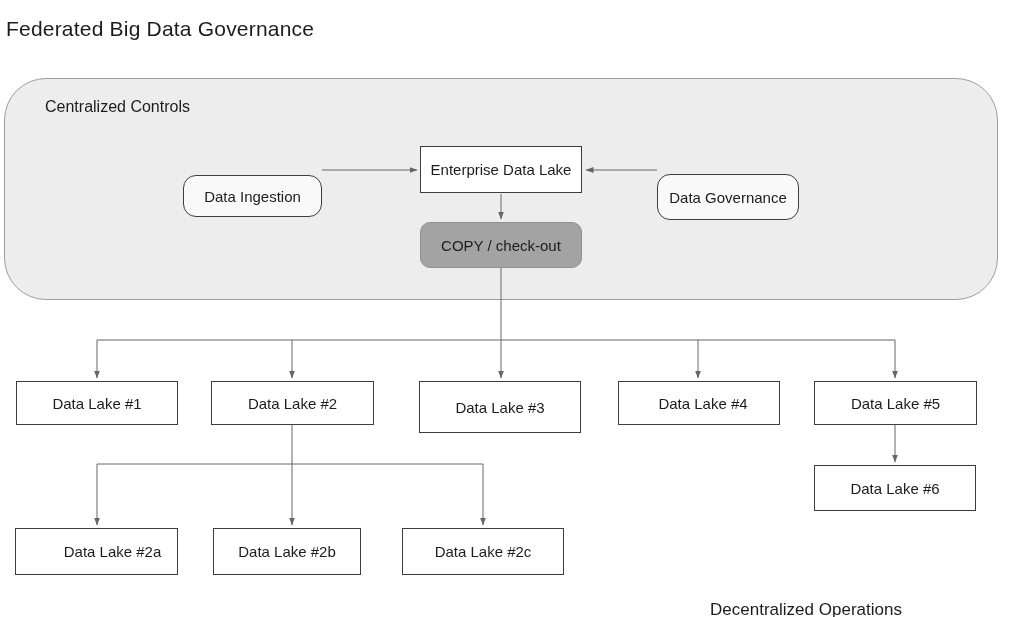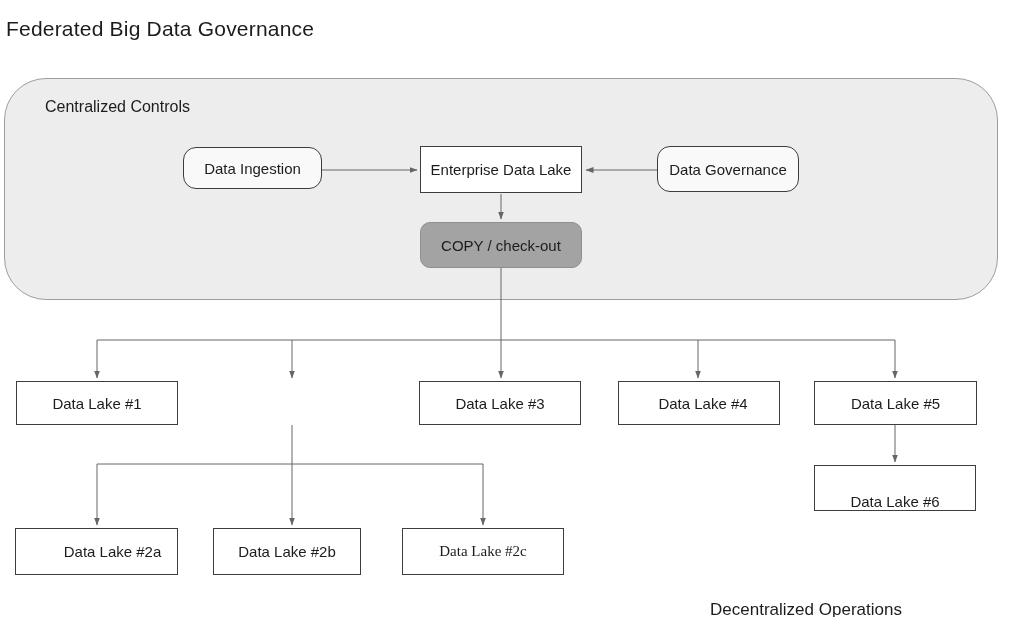--- a/index.html
+++ b/index.html
@@ -25,21 +25,21 @@
     border-radius:42px;
   }
   .group-label{
     position:absolute; left:34px; top:98px; font-size:16px;margin-left:11px;
   }
   .node{
     position:absolute; display:flex; align-items:center; justify-content:center;
     font-size:15px; text-align:center; box-sizing:border-box;
     background:var(--node-fill-white); border:1.5px solid var(--border-dark);
   }
-  .node.rounded{ border-radius:13px; background:var(--node-fill-light); }
+  .node.rounded{ border-radius:13px; background:var(--node-fill-light);margin-top:28px; }
   .node.soft{ border:1px solid var(--border-gray); background:#a3a3a3; border-radius:10px; }
   .connectors{ position:absolute; left:0; top:0; width:1024px; height:617px; }
   .connectors line, .connectors polyline{ stroke:var(--connector); stroke-width:1; fill:none; }
   .connectors marker path{ fill:var(--connector); }
   .footer-label{
     position:absolute; left:700px; top:552px; width:212px;
     text-align:center; font-size:17px;margin-top:48px;
   }
 </style>
 </head>
@@ -94,44 +94,47 @@
   </div>
 
   <div class="node soft" style="left:420px;top:222px;width:162px;height:46px;">
     <span>COPY / check-out</span>
   </div>
 
   <div class="node" style="left:16px;top:381px;width:162px;height:44px;">
     <span>Data Lake #1</span>
   </div>
 
+  <div class="node" style="left:211px;top:381px;width:163px;height:44px;">
+    <span>Data Lake #2</span>
+  </div>
 
-  <div class="node" style="left:419px;top:381px;width:162px;height:44px;">
+  <div class="node" style="left:419px;top:381px;width:162px;height:52px;">
     <span>Data Lake #3</span>
   </div>
 
   <div class="node" style="left:618px;top:381px;width:162px;height:44px;padding-left:8px;">
     <span>Data Lake #4</span>
   </div>
 
   <div class="node" style="left:814px;top:381px;width:163px;height:44px;">
     <span>Data Lake #5</span>
   </div>
 
-  <div class="node" style="left:814px;top:465px;width:162px;height:46px;align-items:flex-end;">
+  <div class="node" style="left:814px;top:465px;width:162px;height:46px;">
     <span>Data Lake #6</span>
   </div>
 
   <div class="node" style="left:15px;top:528px;width:163px;height:47px;padding-left:32px;">
     <span>Data Lake #2a</span>
   </div>
 
   <div class="node" style="left:213px;top:528px;width:148px;height:47px;">
     <span>Data Lake #2b</span>
   </div>
 
-  <div class="node" style="left:402px;top:528px;width:162px;height:47px;font-family:Liberation Serif, serif;">
+  <div class="node" style="left:402px;top:528px;width:162px;height:47px;">
     <span>Data Lake #2c</span>
   </div>
 
   <div class="footer-label">Decentralized Operations</div>
 
 </div>
 
 </body></html>

